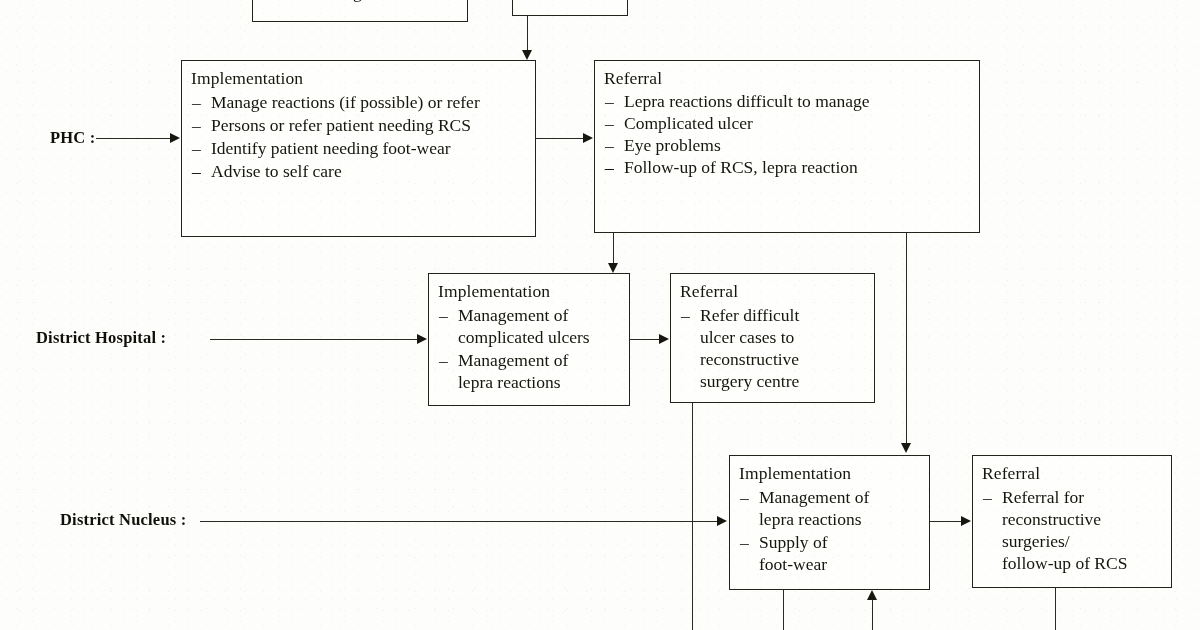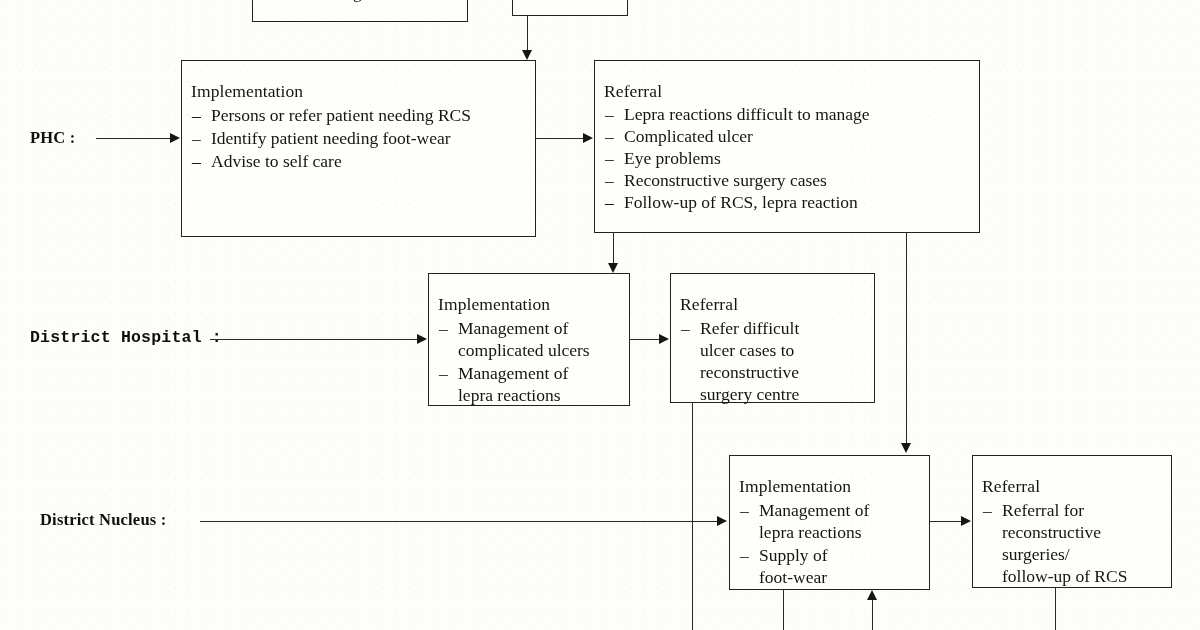--- a/index.html
+++ b/index.html
@@ -11,21 +11,21 @@
     overflow:hidden;
   }
   #stage{position:relative;width:1200px;height:630px;}
 
   
   .box{
     position:absolute;
     border:1.4px solid #23231c;
     background:#fefefc;
     box-sizing:border-box;
-    padding:20px 8px 6px 9px;
+    padding:7px 8px 6px 9px;
   }
   .box .head{
     font-size:17.5px;
     line-height:1.18;
     letter-spacing:.1px;
     white-space:nowrap;
   }
   .box ul{
     list-style:none;
     margin:2px 0 0 0;
@@ -49,20 +49,21 @@
 
   
   .tier{
     position:absolute;
     font-family:"Liberation Serif", serif;
     font-weight:bold;
     font-size:16.5px;
     letter-spacing:.2px;
     white-space:nowrap;
     color:#100f0a;
+    margin-left:20px;
   }
 
   
   .hline{position:absolute;height:0;border-top:1.4px solid #2a2a22;}
   .vline{position:absolute;width:0;border-left:1.4px solid #2a2a22;}
 
   .arr{position:absolute;width:0;height:0;}
   .arr-r{border-top:5.5px solid transparent;border-bottom:5.5px solid transparent;border-left:10px solid #17170f;}
   .arr-d{border-left:5.5px solid transparent;border-right:5.5px solid transparent;border-top:10px solid #17170f;}
   .arr-u{border-left:5.5px solid transparent;border-right:5.5px solid transparent;border-bottom:10px solid #17170f;}
@@ -96,50 +97,50 @@
   <div class="arr arr-d" style="left:522px;top:50px;"></div>
 
   <div class="tier" style="left:30px;top:128px;">PHC :</div>
 
   <div class="hline" style="left:96px;top:138px;width:74px;"></div>
   <div class="arr arr-r" style="left:170px;top:132.5px;"></div>
 
   <div class="box" style="left:181px;top:60px;width:355px;height:177px;">
     <div class="head">Implementation</div>
     <ul>
-      <li><span class="dash">–</span></li>
+      <li><span class="dash">–</span><span>Manage reactions (if possible) or refer</span></li>
       <li><span class="dash">–</span><span>Persons or refer patient needing RCS</span></li>
       <li><span class="dash">–</span><span>Identify patient needing foot-wear</span></li>
       <li><span class="dash">–</span></li>
       <li><span class="dash">–</span><span>Advise to self care</span></li>
     </ul>
   </div>
 
   <div class="hline" style="left:536px;top:138px;width:48px;"></div>
   <div class="arr arr-r" style="left:583px;top:132.5px;"></div>
 
   <div class="box" style="left:594px;top:60px;width:386px;height:173px;">
     <div class="head">Referral</div>
     <ul class="tight">
       <li><span class="dash">–</span><span>Lepra reactions difficult to manage</span></li>
       <li><span class="dash">–</span><span>Complicated ulcer</span></li>
       <li><span class="dash">–</span><span>Eye problems</span></li>
-      <li><span class="dash">–</span><span>Reconstructive surgery cases</span></li>
+      <li><span class="dash">–</span></li>
       <li><span class="dash">–</span></li>
       <li><span class="dash">–</span><span>Follow-up of RCS, lepra reaction</span></li>
     </ul>
   </div>
 
   <div class="vline" style="left:613px;top:233px;height:32px;"></div>
   <div class="arr arr-d" style="left:608px;top:263px;"></div>
 
   <div class="vline" style="left:906px;top:233px;height:212px;"></div>
   <div class="arr arr-d" style="left:901px;top:443px;"></div>
 
-  <div class="tier" style="left:30px;top:328px;font-family:Liberation Mono, monospace;">District Hospital :</div>
+  <div class="tier" style="left:16px;top:328px;">District Hospital :</div>
 
   <div class="hline" style="left:210px;top:339px;width:207px;"></div>
   <div class="arr arr-r" style="left:417px;top:333.5px;"></div>
 
   <div class="box narrow" style="left:428px;top:273px;width:202px;height:133px;">
     <div class="head">Implementation</div>
     <ul>
       <li><span class="dash">–</span><span>Management of
 complicated ulcers</span></li>
       <li><span class="dash">–</span><span>Management of

